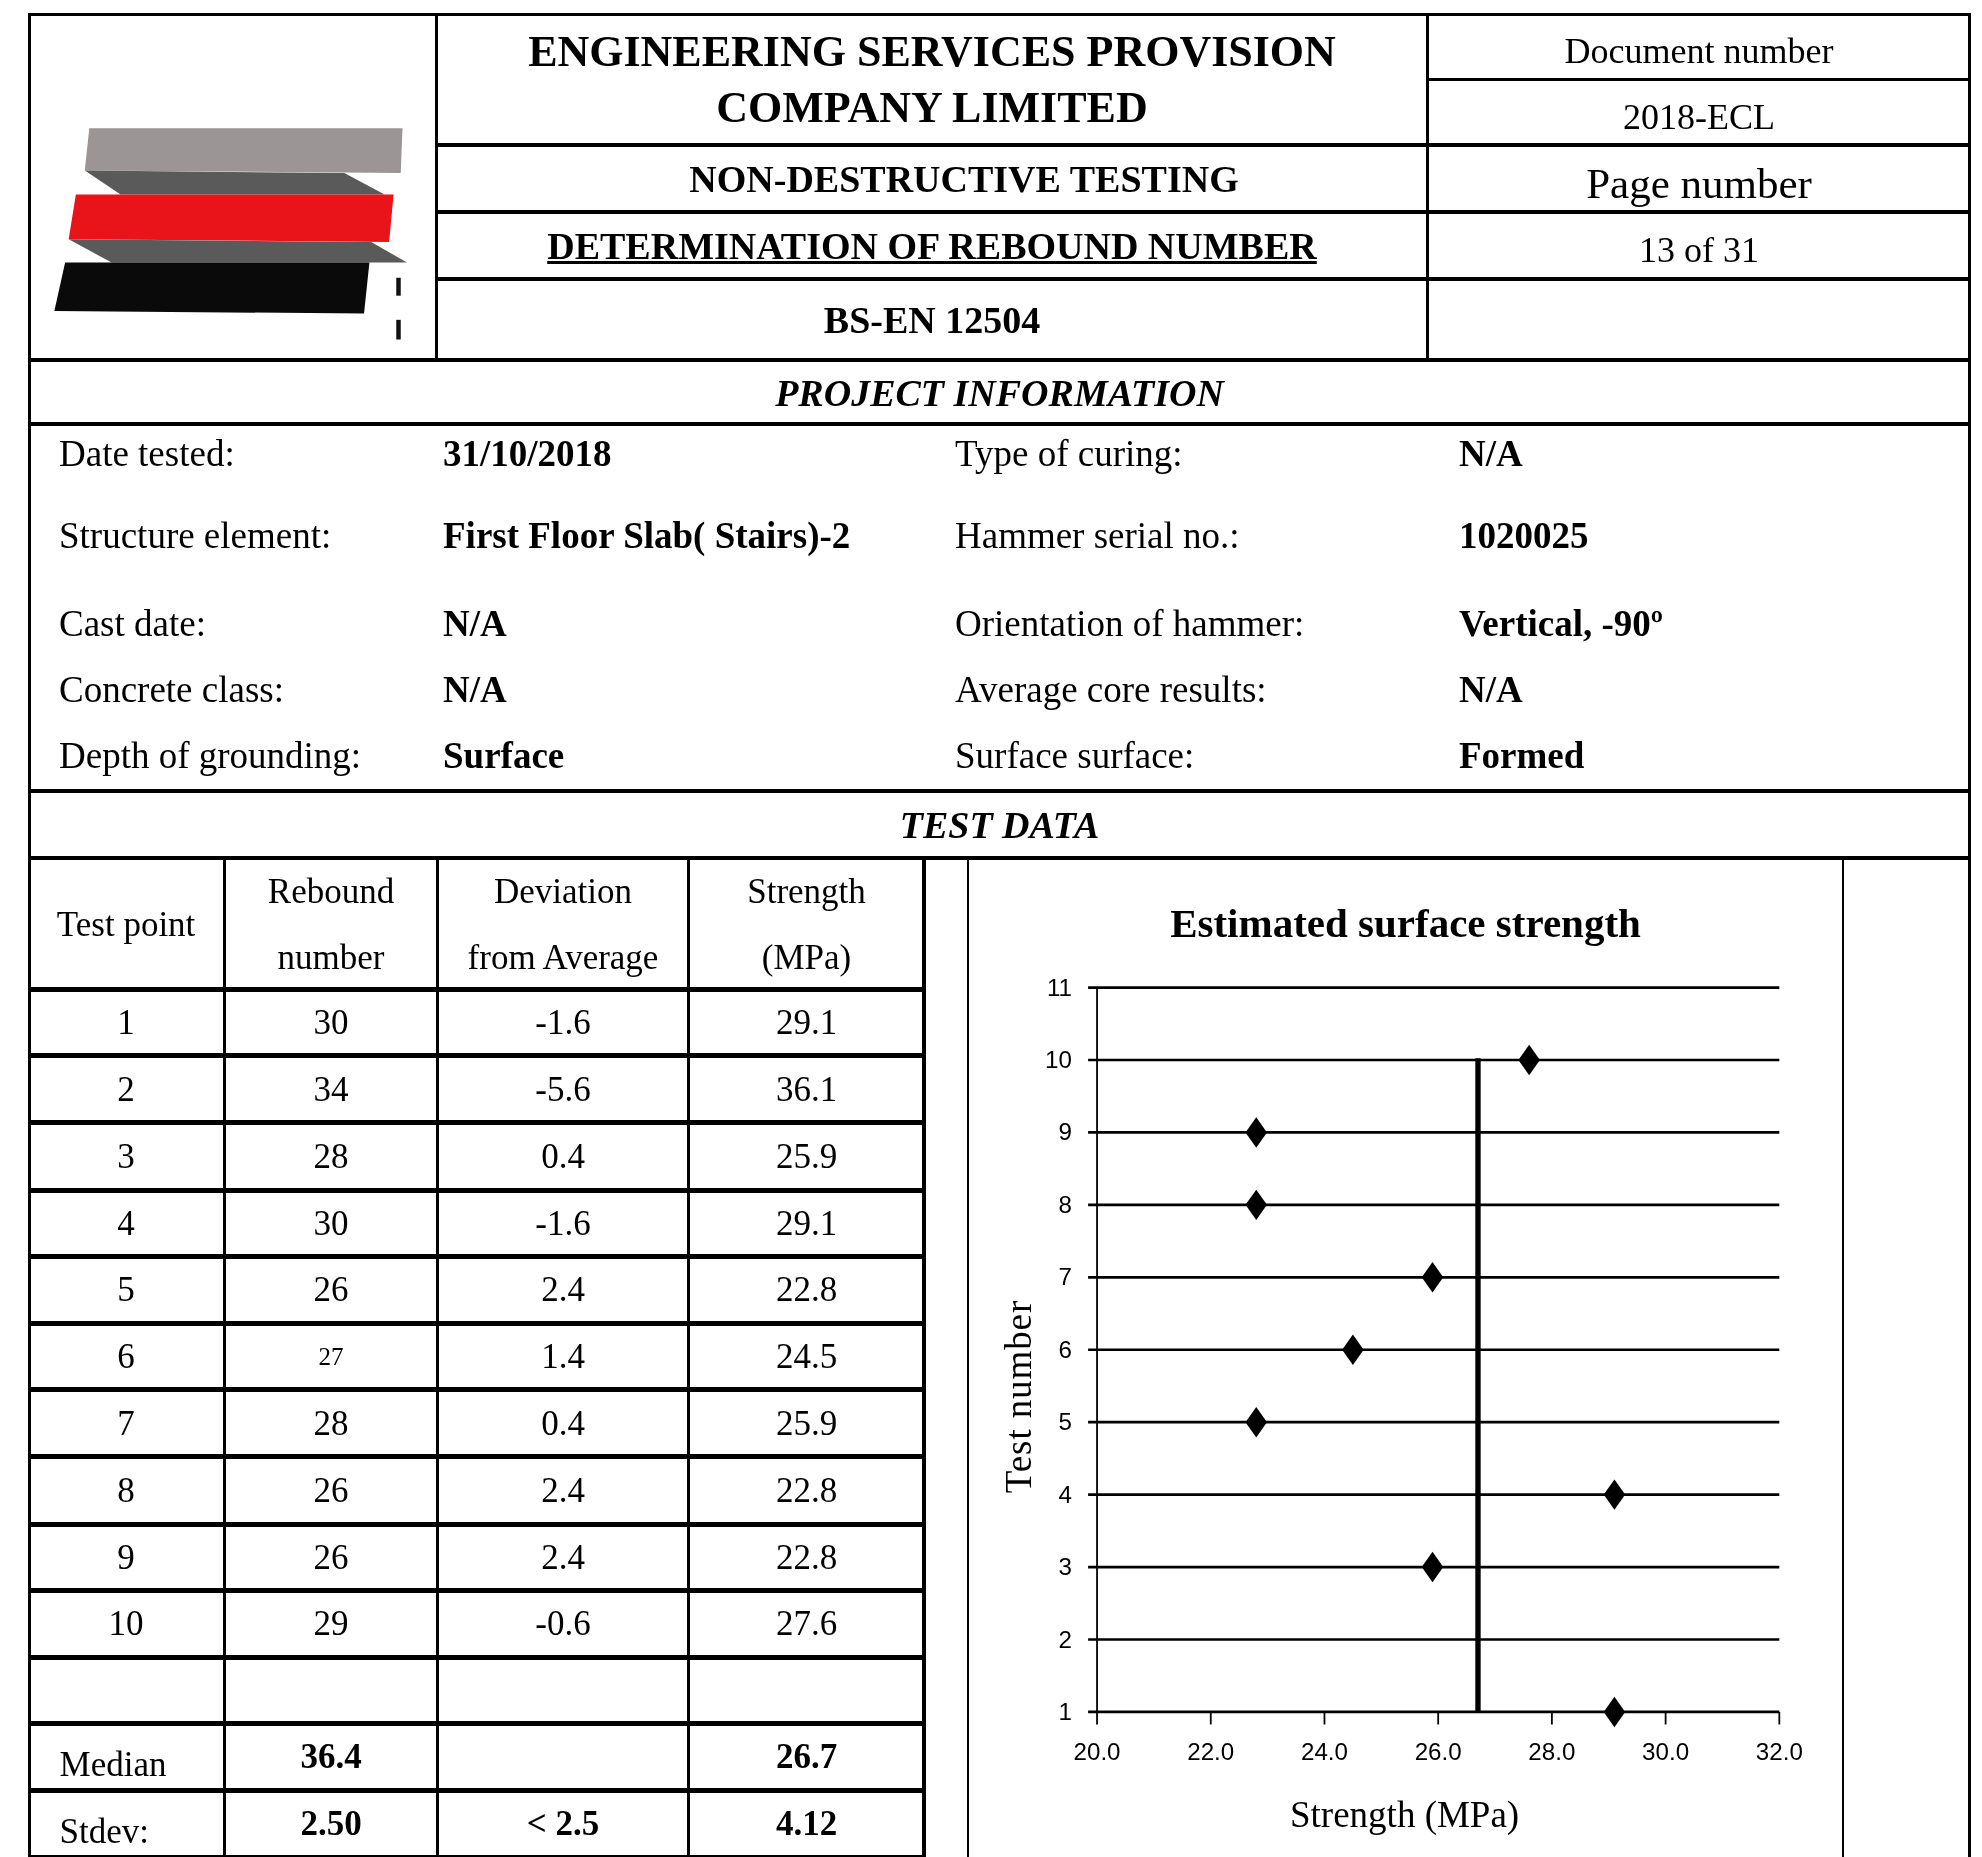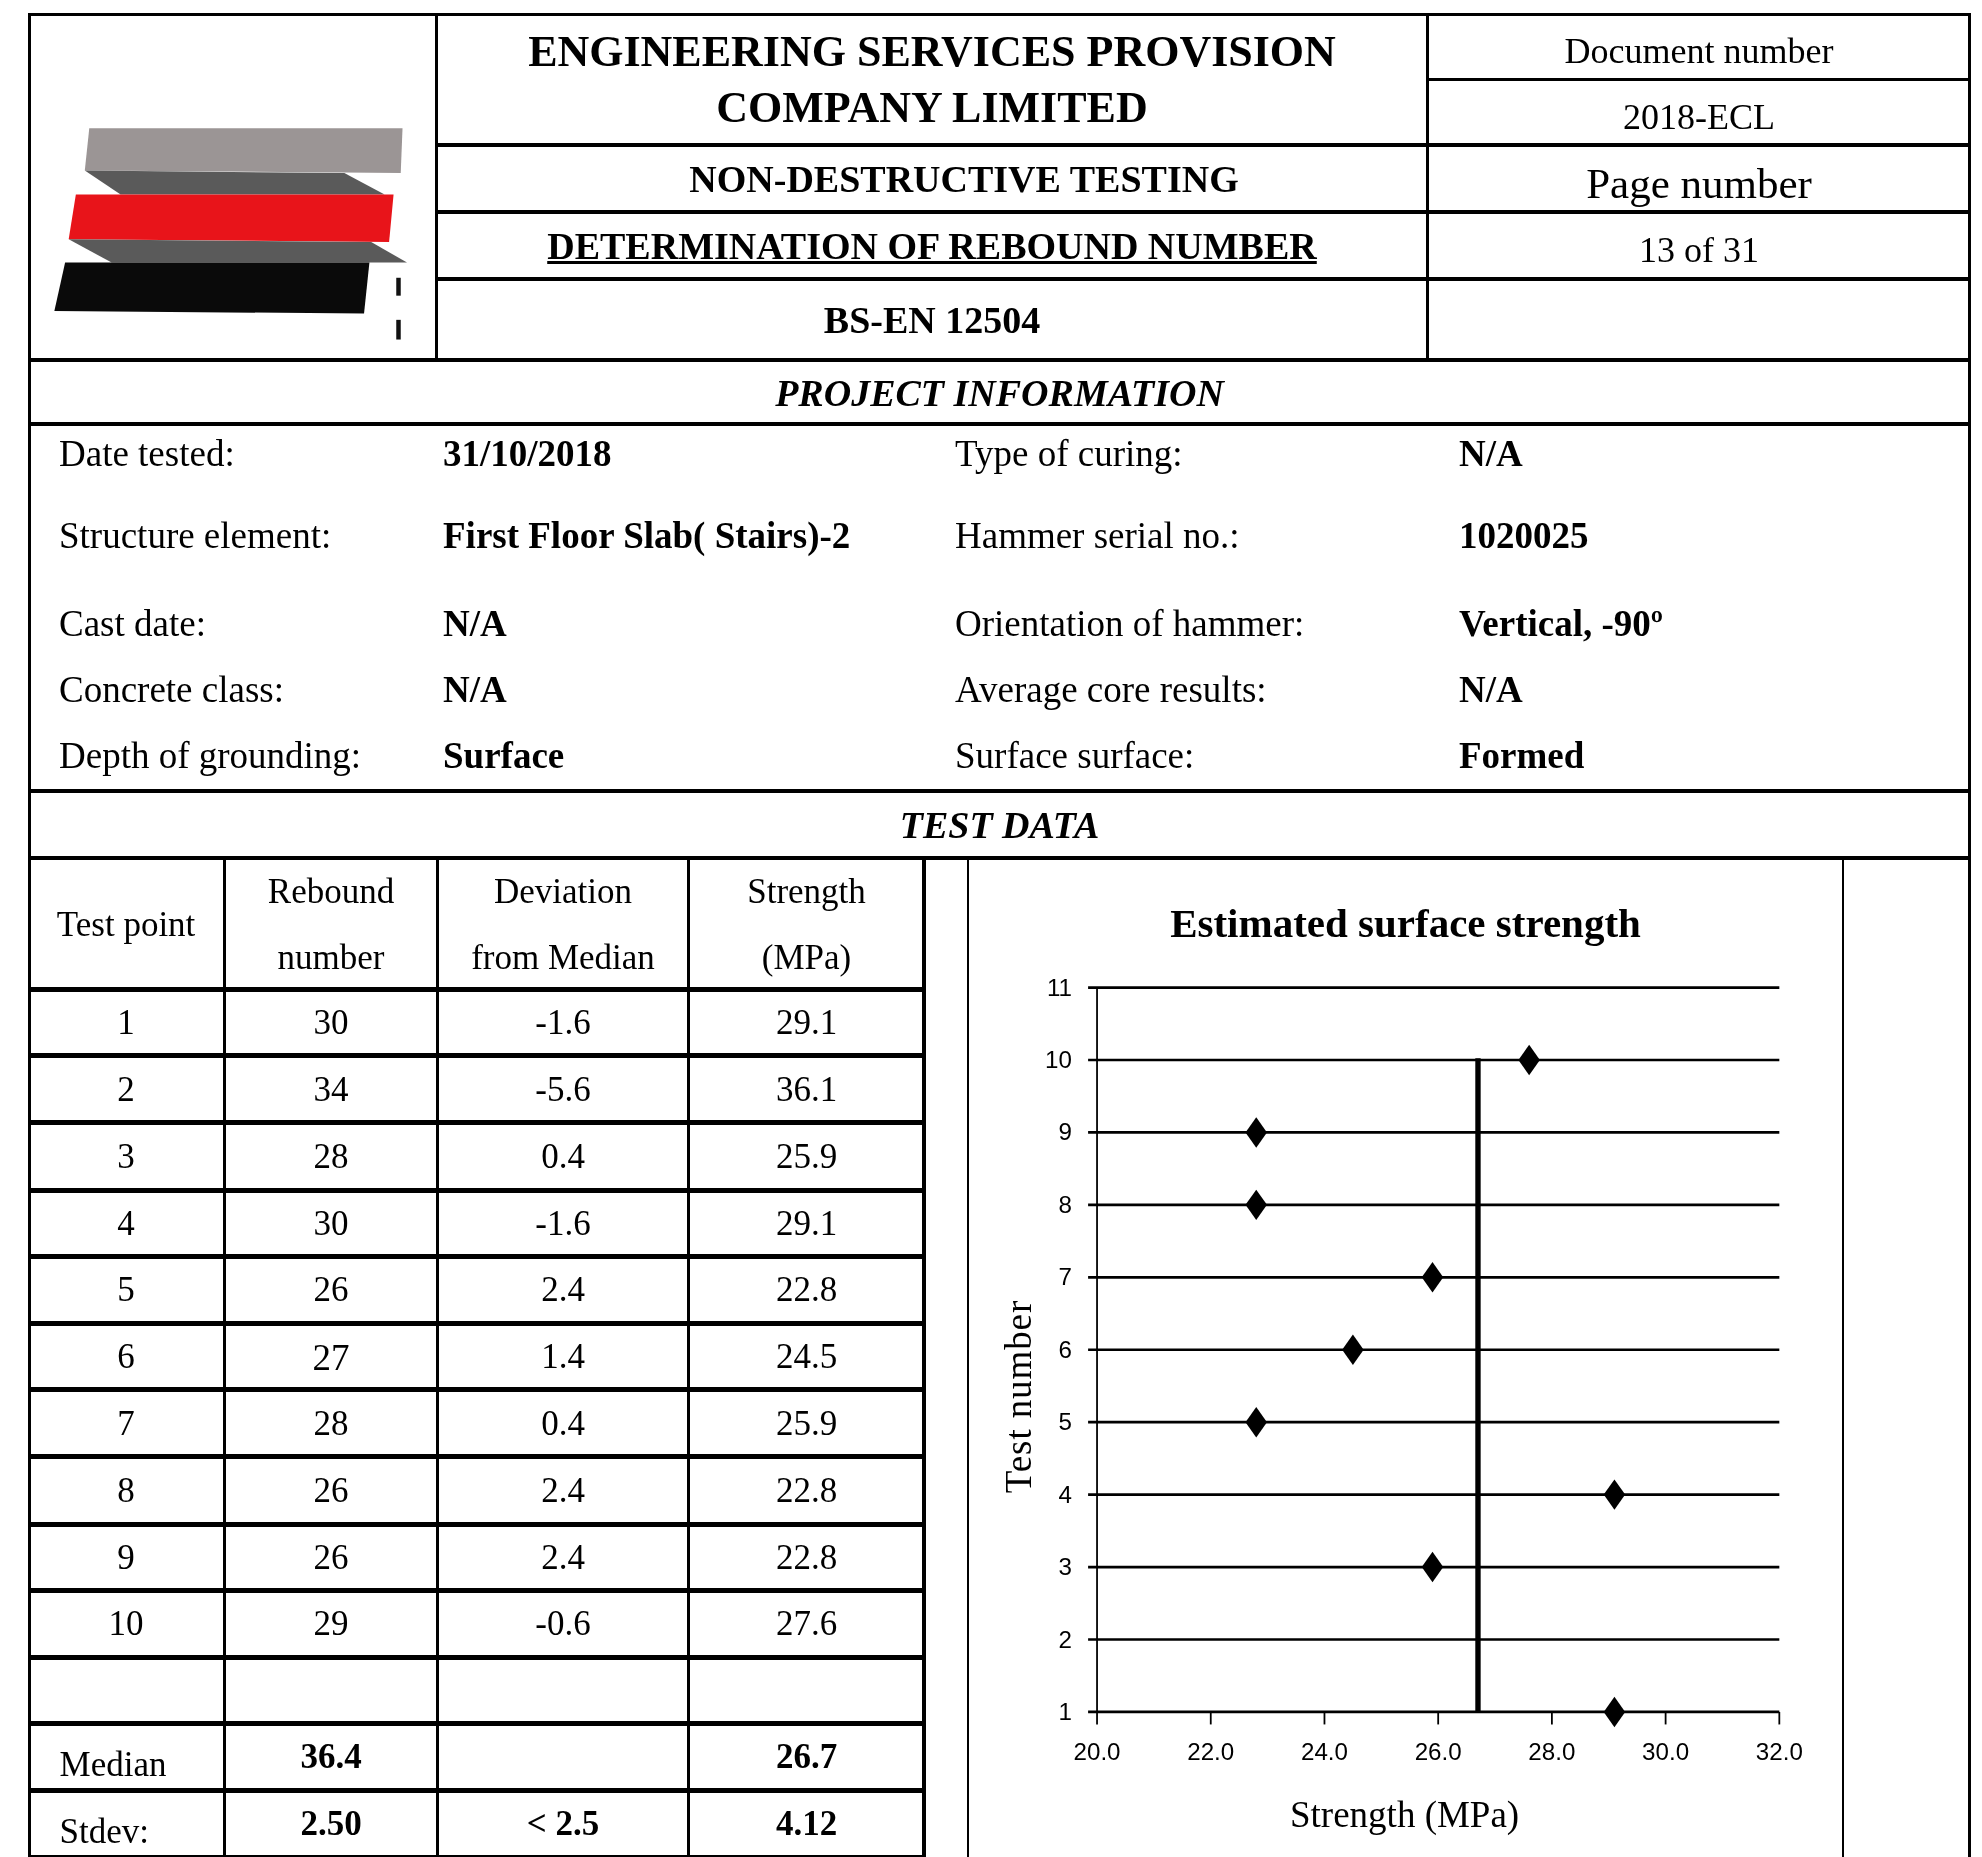--- a/index.html
+++ b/index.html
@@ -89,21 +89,21 @@
 
 <div class="cell" style="left:29.6px; top:860px; width:193px; height:129px; font-size:35px;">
   <span>Test point</span>
 </div>
 <div class="cell" style="left:226px; top:860px; width:210px; height:129px; flex-direction:column; font-size:35px; line-height:66px;">
   <span>Rebound</span>
   <span>number</span>
 </div>
 <div class="cell" style="left:439px; top:860px; width:248px; height:129px; flex-direction:column; font-size:35px; line-height:66px;">
   <span>Deviation</span>
-  <span>from Median</span>
+  <span>from Average</span>
 </div>
 <div class="cell" style="left:690px; top:860px; width:233px; height:129px; flex-direction:column; font-size:35px; line-height:66px;">
   <span>Strength</span>
   <span>(MPa)</span>
 </div>
 
 <div id="table-rows">
     <div class="hline" style="left: 28px; top: 987px; width: 898px; height: 4.5px;"></div>
     <div>
       <div class="cell" style="left: 29.6px; top: 991px; width: 193px; height: 64px; font-size: 35px;">1</div>
@@ -135,21 +135,21 @@
     <div class="hline" style="left: 28px; top: 1254px; width: 898px; height: 4.5px;"></div>
     <div>
       <div class="cell" style="left: 29.6px; top: 1258px; width: 193px; height: 64px; font-size: 35px;">5</div>
       <div class="cell" style="left: 226px; top: 1258px; width: 210px; height: 64px; font-size: 35px;">26</div>
       <div class="cell" style="left: 439px; top: 1258px; width: 248px; height: 64px; font-size: 35px;">2.4</div>
       <div class="cell" style="left: 690px; top: 1258px; width: 233px; height: 64px; font-size: 35px;">22.8</div>
     </div>
     <div class="hline" style="left: 28px; top: 1321px; width: 898px; height: 4.5px;"></div>
     <div>
       <div class="cell" style="left: 29.6px; top: 1325px; width: 193px; height: 64px; font-size: 35px;">6</div>
-      <div class="cell" style="left: 226px; top: 1325px; width: 210px; height: 64px; font-size: 37px;">27</div>
+      <div class="cell" style="left: 226px; top: 1325px; width: 210px; height: 64px; font-size: 25px;">27</div>
       <div class="cell" style="left: 439px; top: 1325px; width: 248px; height: 64px; font-size: 35px;">1.4</div>
       <div class="cell" style="left: 690px; top: 1325px; width: 233px; height: 64px; font-size: 35px;">24.5</div>
     </div>
     <div class="hline" style="left: 28px; top: 1387px; width: 898px; height: 4.5px;"></div>
     <div>
       <div class="cell" style="left: 29.6px; top: 1392px; width: 193px; height: 64px; font-size: 35px;">7</div>
       <div class="cell" style="left: 226px; top: 1392px; width: 210px; height: 64px; font-size: 35px;">28</div>
       <div class="cell" style="left: 439px; top: 1392px; width: 248px; height: 64px; font-size: 35px;">0.4</div>
       <div class="cell" style="left: 690px; top: 1392px; width: 233px; height: 64px; font-size: 35px;">25.9</div>
     </div>

